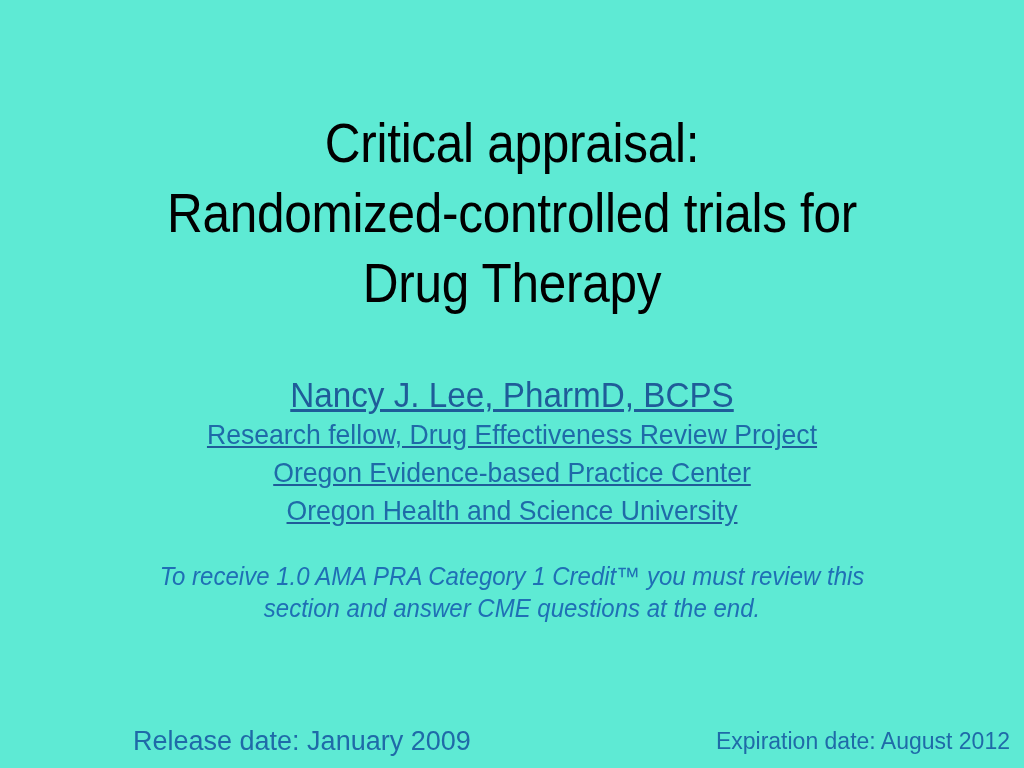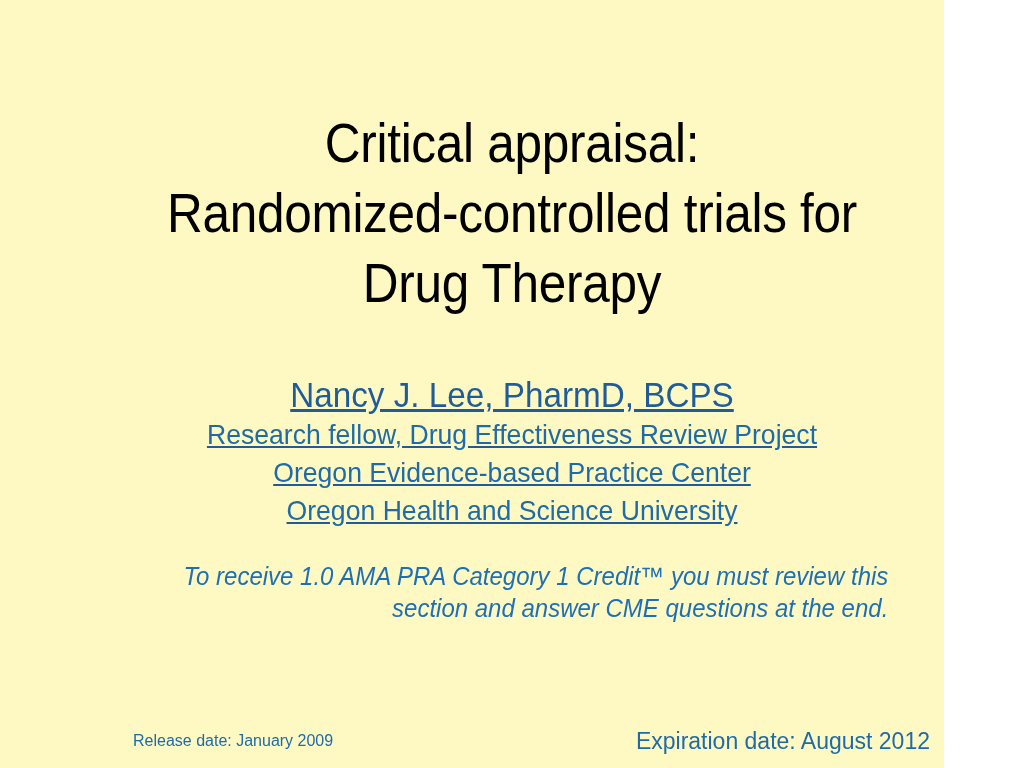--- a/index.html
+++ b/index.html
@@ -6,23 +6,23 @@
   html, body {
     margin: 0;
     padding: 0;
     background: #ffffff;
   }
   body {
     font-family: "Liberation Sans", "DejaVu Sans", sans-serif;
   }
   #slide {
     position: relative;
-    width: 944px;
+    width: 1024px;
     height: 768px;
-    background: #fef9c3;
+    background: #5eead4;
     overflow: hidden;
     box-sizing: border-box;
   }
 
   
   .title-block {
     position: absolute;
     left: 60px;
     top: 108px;
     width: 904px;
@@ -71,41 +71,41 @@
     transform-origin: center center;
     white-space: nowrap;
   }
 
   
   .cme-block {
     position: absolute;
     left: 120px;
     top: 560px;
     width: 784px;
-    text-align: right;
+    text-align: center;
     color: #1F6FB5;
     font-style: italic;
     font-size: 25px;
     line-height: 32px;
     font-weight: 400;
   }
   .cme-line {
     display: block;
     transform: scaleX(0.96);
     transform-origin: center center;
     white-space: nowrap;
   }
 
   
   .footer-left {
     position: absolute;
     left: 133px;
     top: 727px;
     color: #1F6AA8;
-    font-size: 16px;
+    font-size: 27px;
     line-height: 28px;
     white-space: nowrap;
   }
   .footer-right {
     position: absolute;
     right: 14px;
     top: 727px;
     color: #1F6AA8;
     font-size: 23px;
     line-height: 28px;

